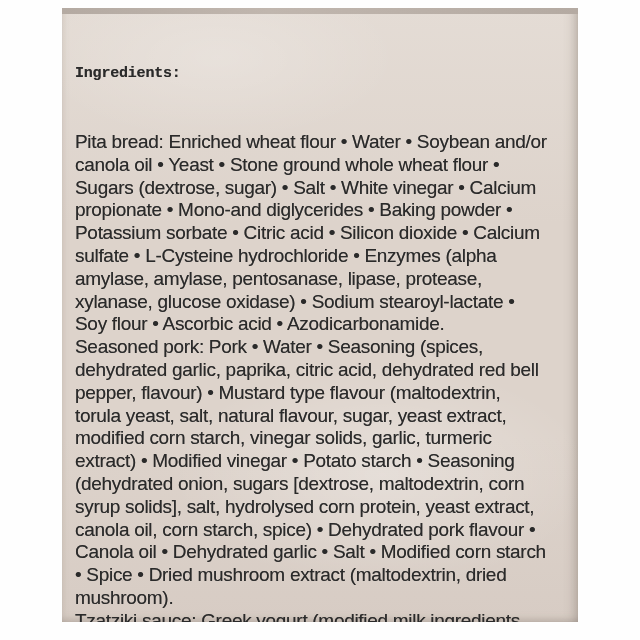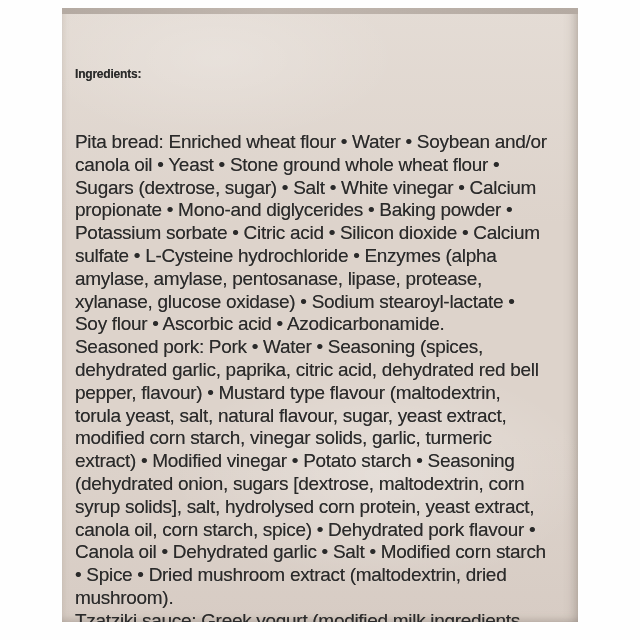--- a/index.html
+++ b/index.html
@@ -55,22 +55,23 @@
     color: var(--ink, #2a2a2a);
     font-size: 19px;
     line-height: 22.8px;
     letter-spacing: -0.3px;
     white-space: pre;
     overflow: hidden;
     text-shadow: 0 0 0.5px rgba(42,42,42,0.55);
   }
   .heading {
     font-weight: bold;
-    font-size: 12px;
+    font-size: 15px;
     letter-spacing: -0.2px;
+    font-family: Liberation Mono, monospace;
   }
   .line { }
 </style>
 </head>
 <body>
 
 <div class="photo-frame">
   <div class="label">
     <div class="package-edge"></div>
     <div class="content">

